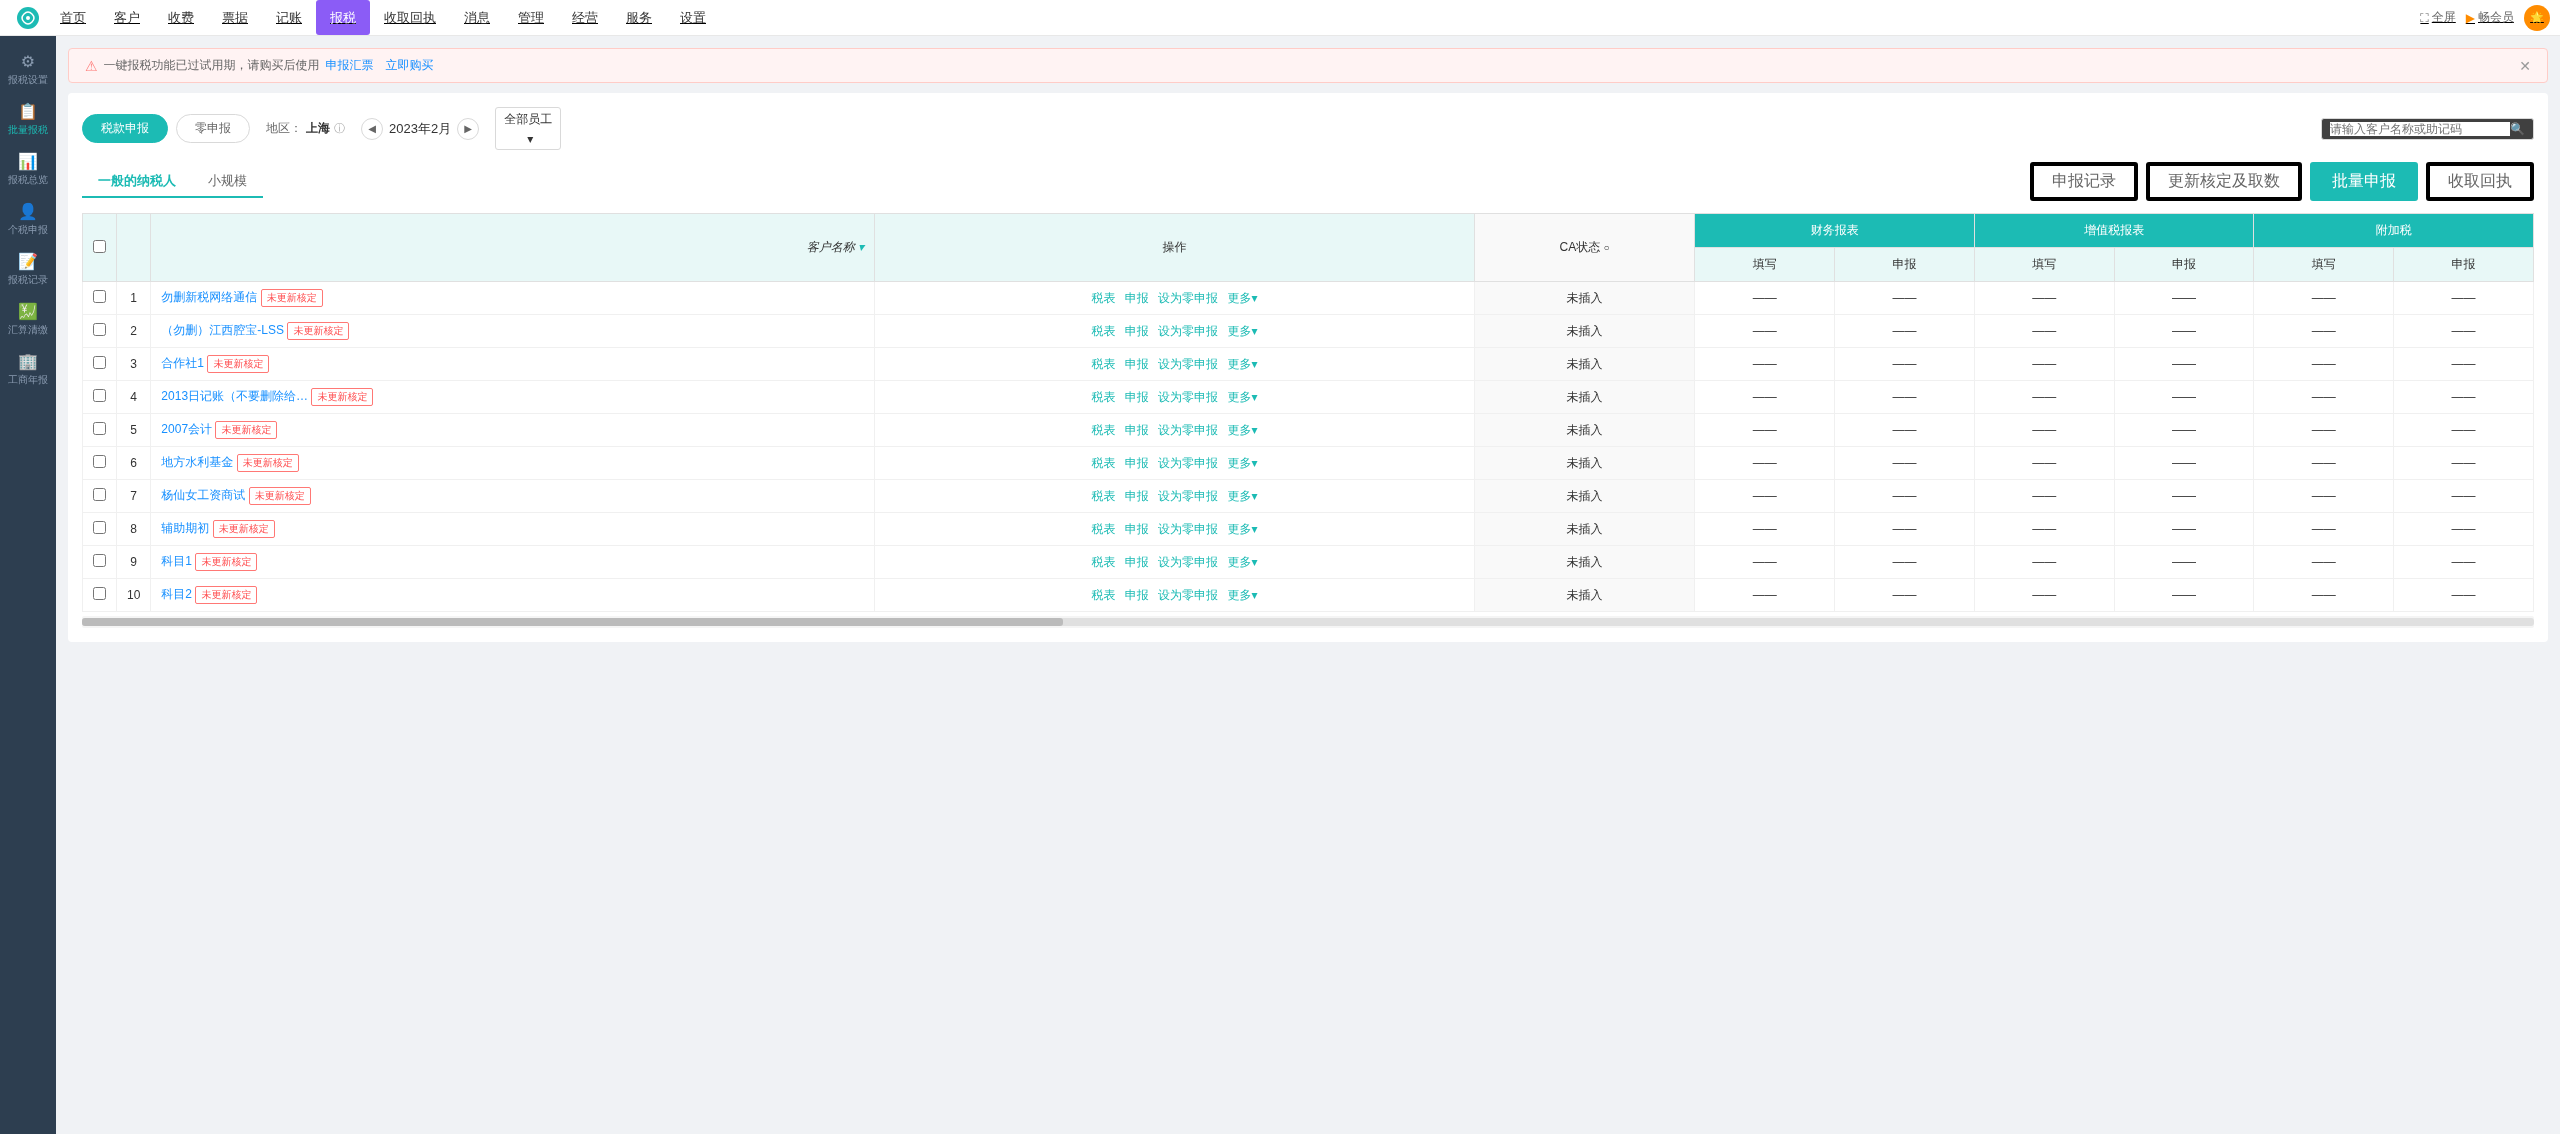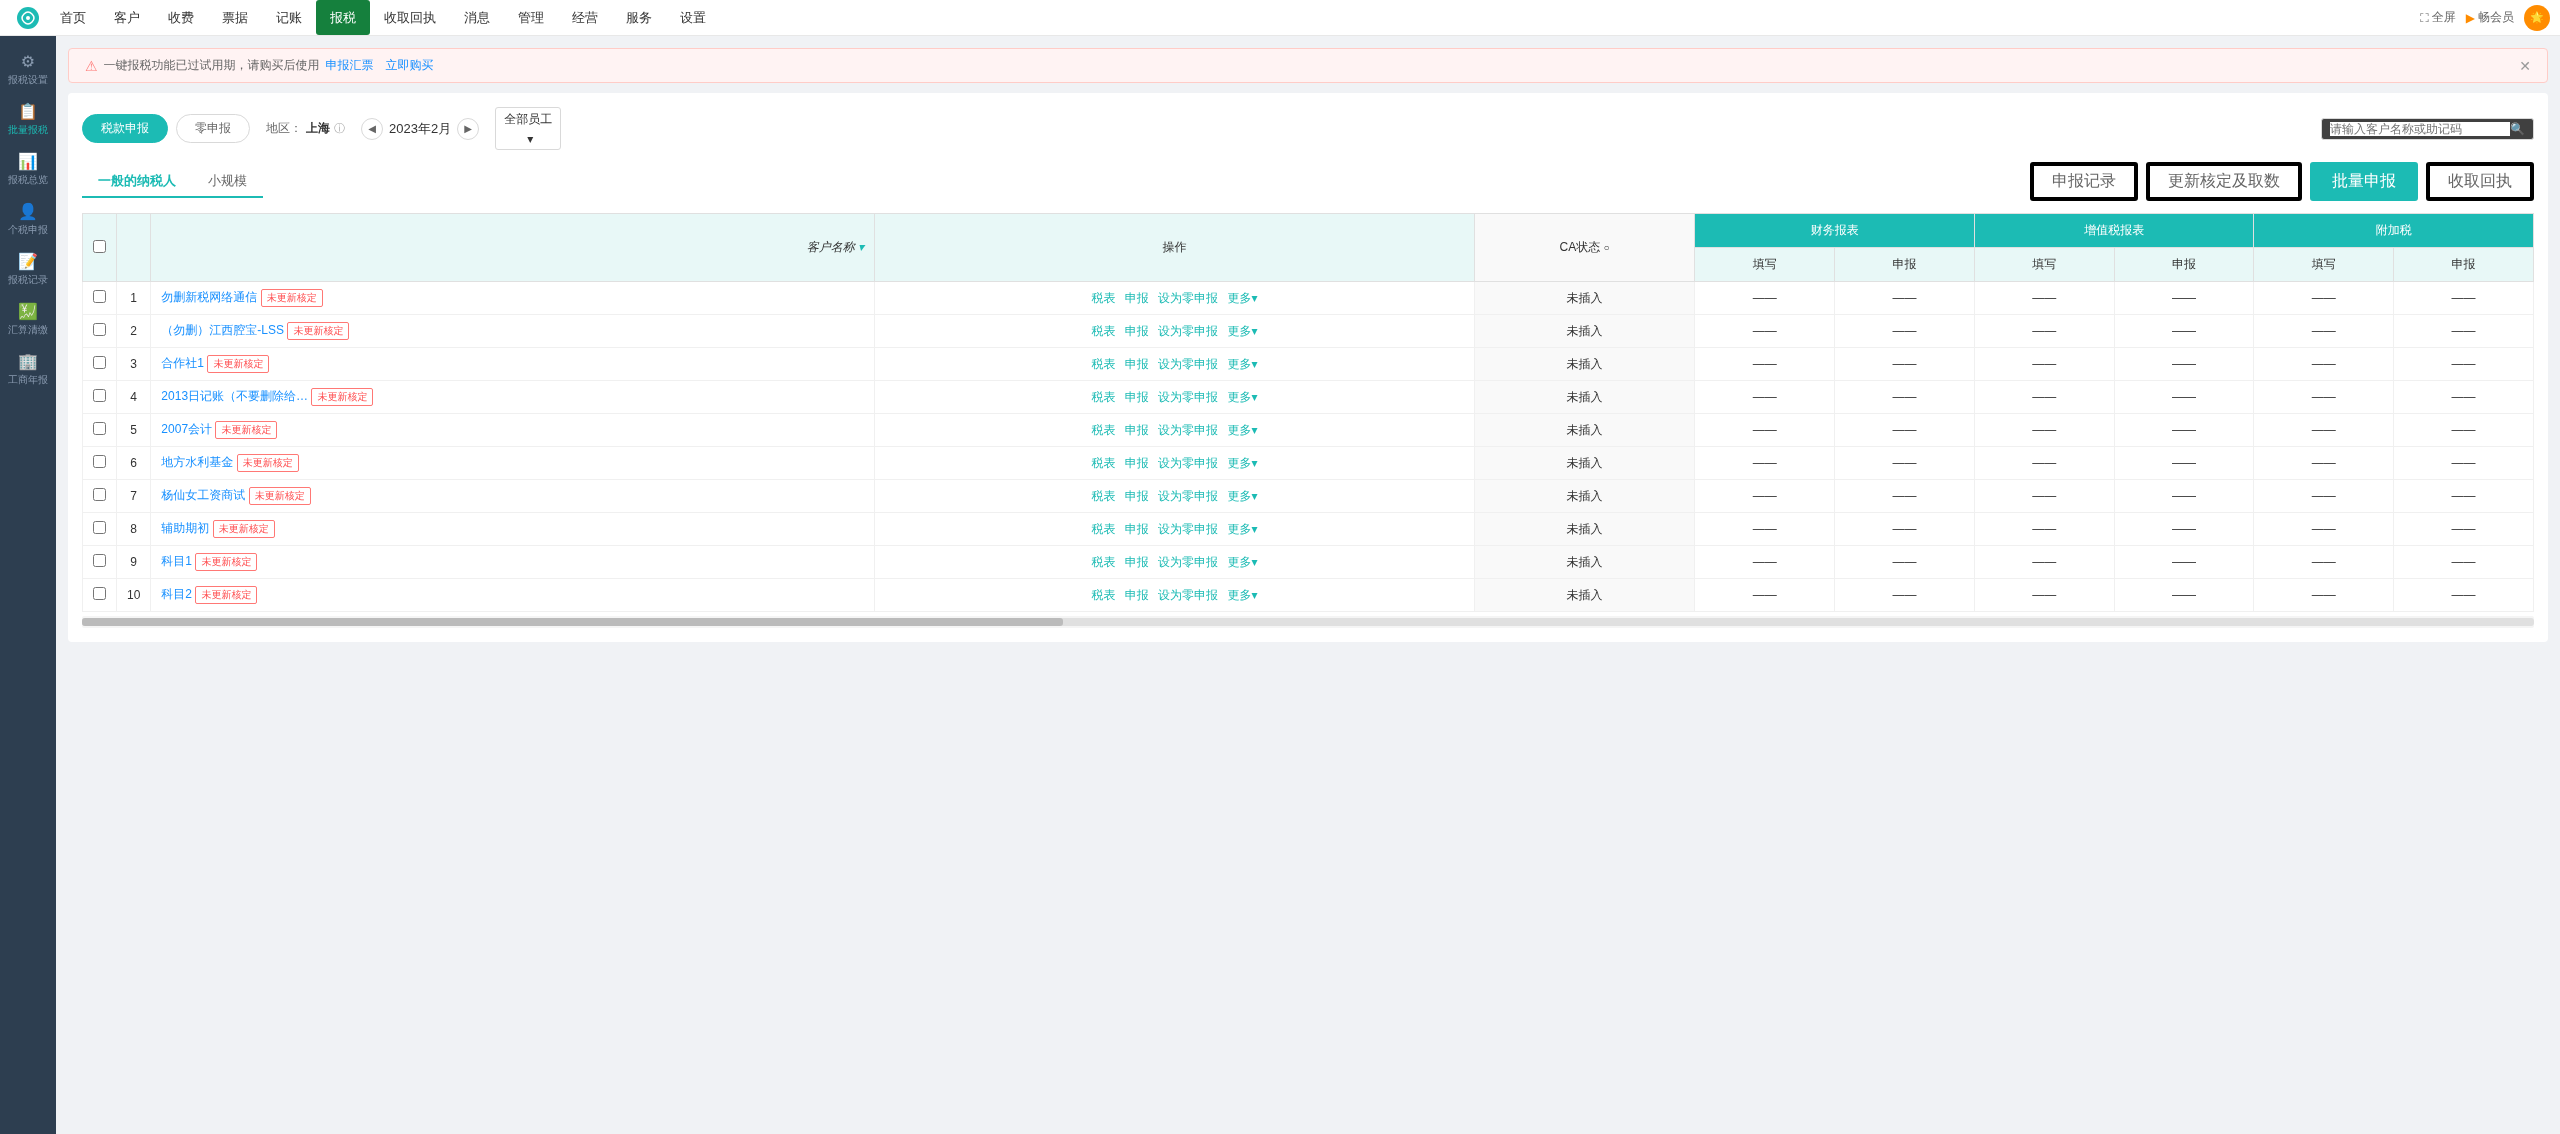--- a/index.html
+++ b/index.html
@@ -1,24 +1,24 @@
 <!DOCTYPE html>
 <html><head>
   <meta charset="utf-8">
   <style>
     * { box-sizing: border-box; margin: 0; padding: 0; }
     body { font-family: "Microsoft YaHei", "PingFang SC", sans-serif; font-size: 12px; background: #f0f2f5; display: flex; flex-direction: column; height: 100vh; overflow: hidden; }
 
     
-    .top-nav { background: #fff; height: 36px; display: flex; align-items: center; border-bottom: 1px solid #e8e8e8; padding: 0 10px; flex-shrink: 0; }
+    .top-nav { background: #fff; height: 36px; display: flex; align-items: center; border-bottom: 1px solid #e8e8e8; padding: 0 10px; flex-shrink: 0; text-decoration: underline; }
     .top-nav .logo { width: 36px; height: 36px; display: flex; align-items: center; justify-content: center; }
     .top-nav .logo svg { width: 24px; height: 24px; }
     .top-nav .nav-items { display: flex; align-items: center; height: 100%; }
     .top-nav .nav-item { padding: 0 14px; height: 100%; display: flex; align-items: center; cursor: pointer; color: #333; font-size: 13px; }
-    .top-nav .nav-item.active { background: #15803d; color: #fff; border-radius: 3px; }
+    .top-nav .nav-item.active { background: #8b5cf6; color: #fff; border-radius: 3px; }
     .top-nav .right-actions { margin-left: auto; display: flex; align-items: center; gap: 10px; }
     .top-nav .right-actions span { font-size: 12px; color: #666; cursor: pointer; display: flex; align-items: center; gap: 3px; }
     .top-nav .user-avatar { width: 26px; height: 26px; border-radius: 50%; background: #ff8c00; display: flex; align-items: center; justify-content: center; color: #fff; font-size: 11px; }
 
     
     .main-layout { display: flex; flex: 1; overflow: hidden; }
 
     
     .sidebar { width: 56px; background: #2d3e50; display: flex; flex-direction: column; align-items: center; padding-top: 8px; flex-shrink: 0; }
     .sidebar-item { width: 100%; display: flex; flex-direction: column; align-items: center; padding: 8px 4px; cursor: pointer; color: #8a9bb0; font-size: 10px; gap: 3px; }

